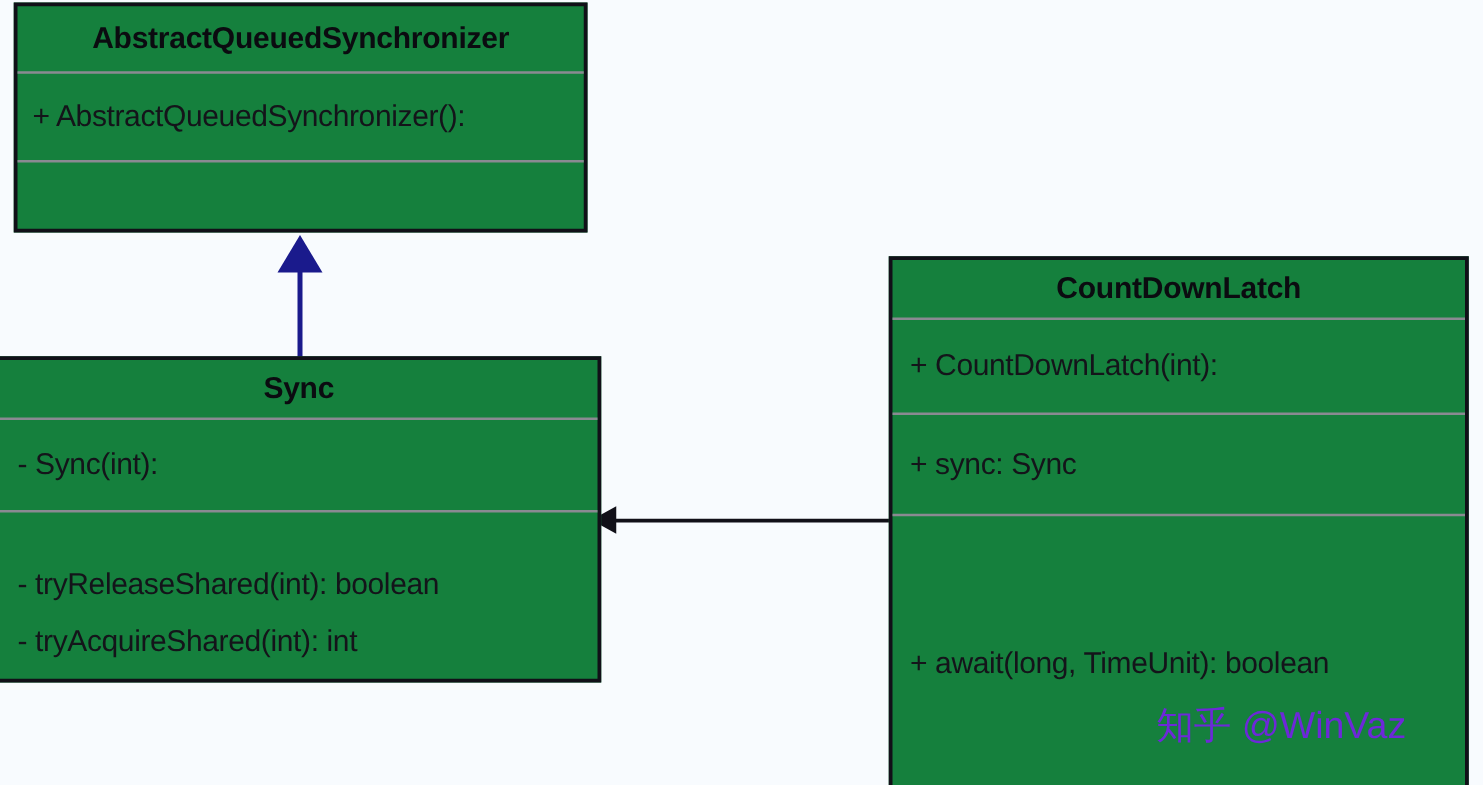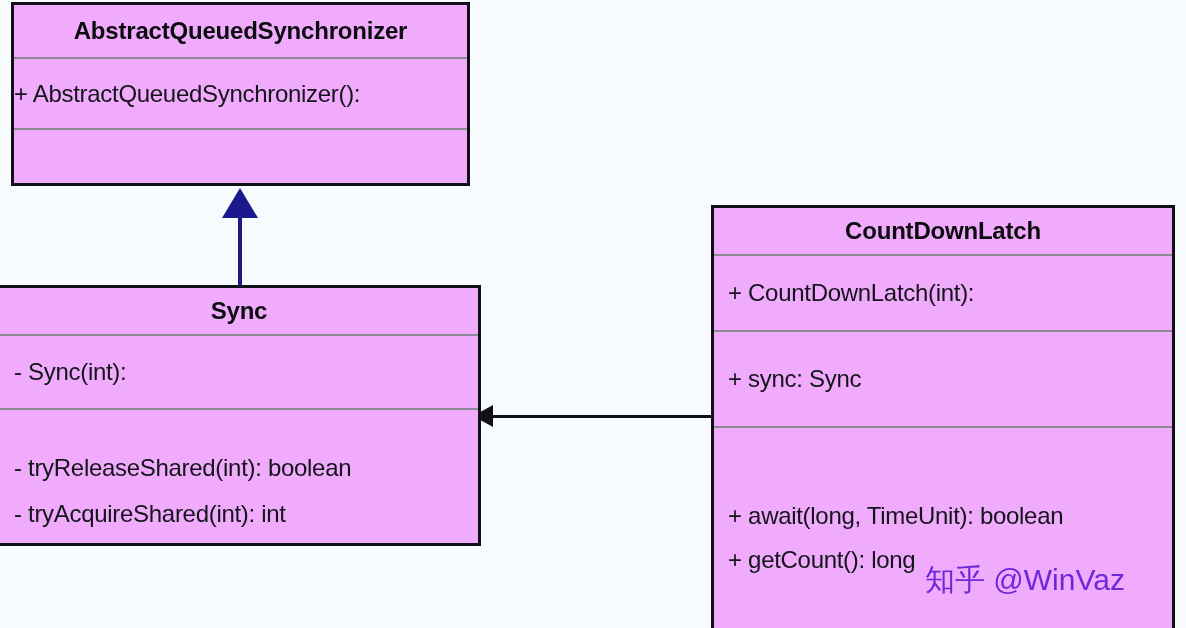--- a/index.html
+++ b/index.html
@@ -21,21 +21,21 @@
     left: 0;
     top: 0;
     width: 1186px;
     height: 628px;
   }
 
   
   .uml-class {
     position: absolute;
     box-sizing: border-box;
-    background: #f0abfc;
+    background: #15803d;
     border: 3px solid #111018;
     display: flex;
     flex-direction: column;
     z-index: 3;
   }
 
   .uml-section {
     box-sizing: border-box;
     border-bottom: 2px solid #8a8a92;
     display: flex;
@@ -52,20 +52,21 @@
     font-weight: bold;
     font-size: 24px;
     color: #0b0b10;
     letter-spacing: -0.2px;
     white-space: nowrap;
   }
 
   .uml-member {
     font-size: 24px;
     color: #14141a;
+    padding-left: 12px;
     white-space: nowrap;
     line-height: 1.0;
     letter-spacing: -0.3px;
   }
   .uml-member + .uml-member {
     margin-top: 22px;
   }
 
   
   #box-aqs {
@@ -90,21 +91,21 @@
   #box-sync .uml-member { padding-left: 14px; }
 
   #box-cdl {
     left: 711px;
     top: 205px;
     width: 464px;
     height: 428px;
   }
   #box-cdl .sec-title  { height: 48px; }
   #box-cdl .sec-ctor   { height: 76px; }
-  #box-cdl .sec-field  { height: 96px; }
+  #box-cdl .sec-field  { height: 81px; }
   #box-cdl .sec-meth   { flex: 1; padding-top: 18px; }
   #box-cdl .uml-member { padding-left: 14px; }
   #box-cdl .uml-member + .uml-member { margin-top: 20px; }
 
   
   .inherit-line {
     position: absolute;
     left: 238px;
     top: 216px;
     width: 4px;
@@ -197,19 +198,18 @@
       <div class="uml-title">CountDownLatch</div>
     </div>
     <div class="uml-section sec-ctor">
       <div class="uml-member">+ CountDownLatch(int):</div>
     </div>
     <div class="uml-section sec-field">
       <div class="uml-member">+ sync: Sync</div>
     </div>
     <div class="uml-section sec-meth">
       <div class="uml-member">+ await(long, TimeUnit): boolean</div>
-      <div class="uml-member">+ getCount(): long</div>
     </div>
   </div>
 
   <div id="watermark">知乎 @WinVaz</div>
 
 </div>
 
 </body></html>

